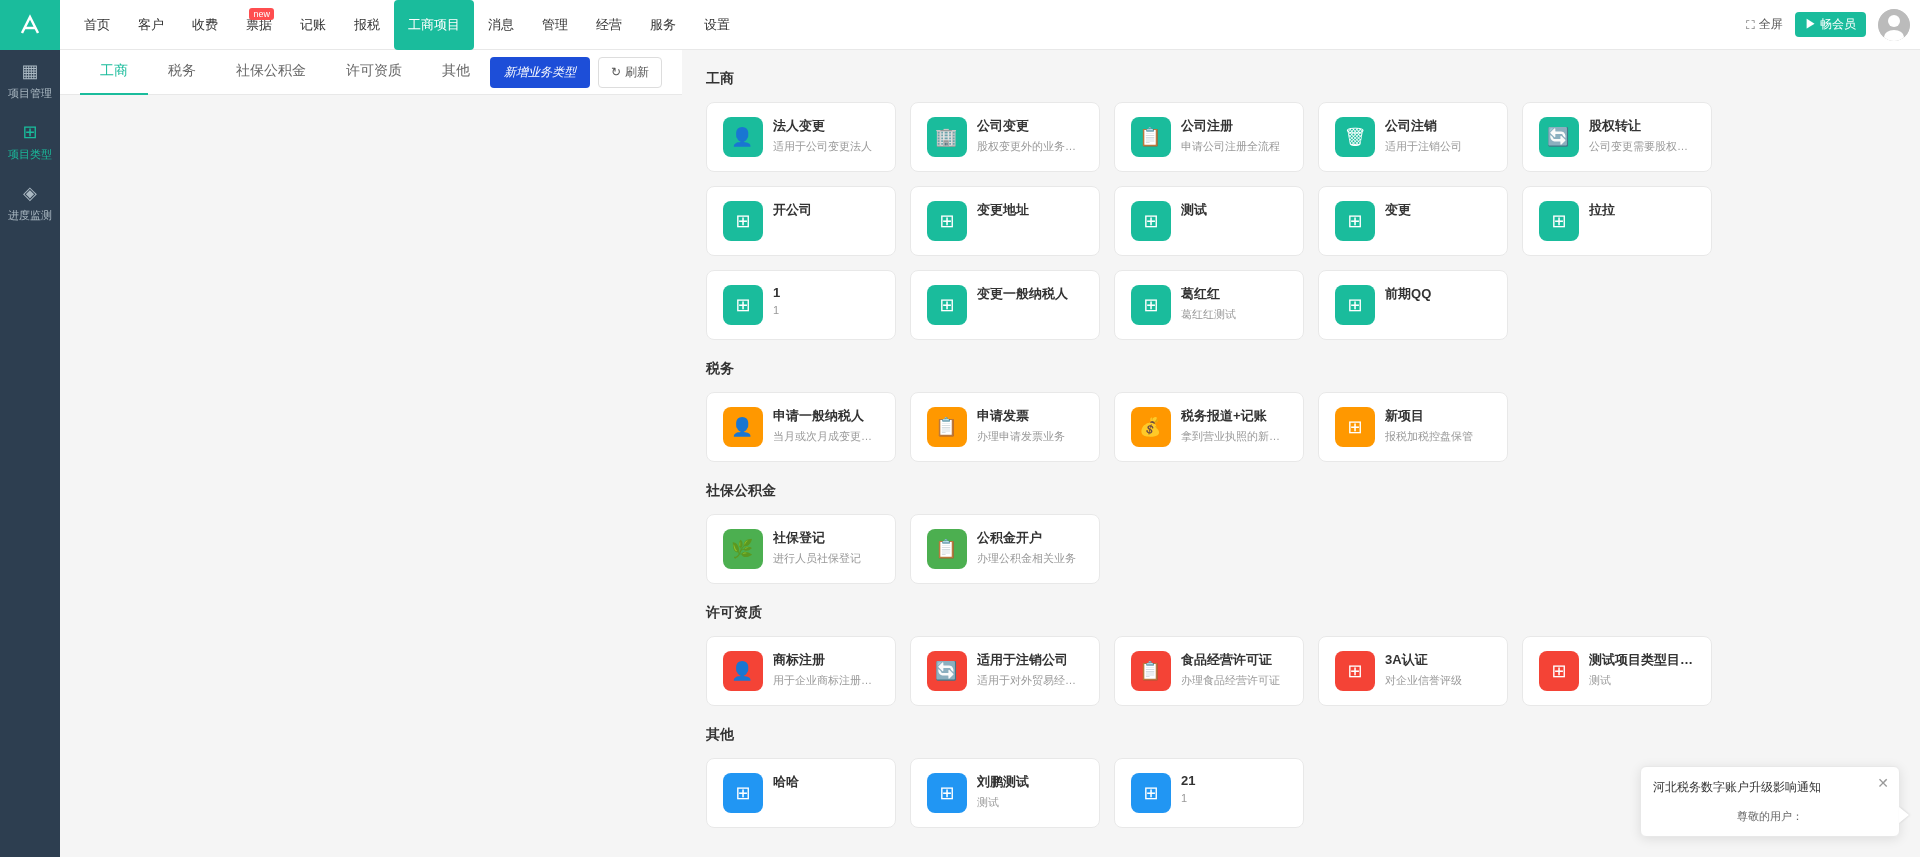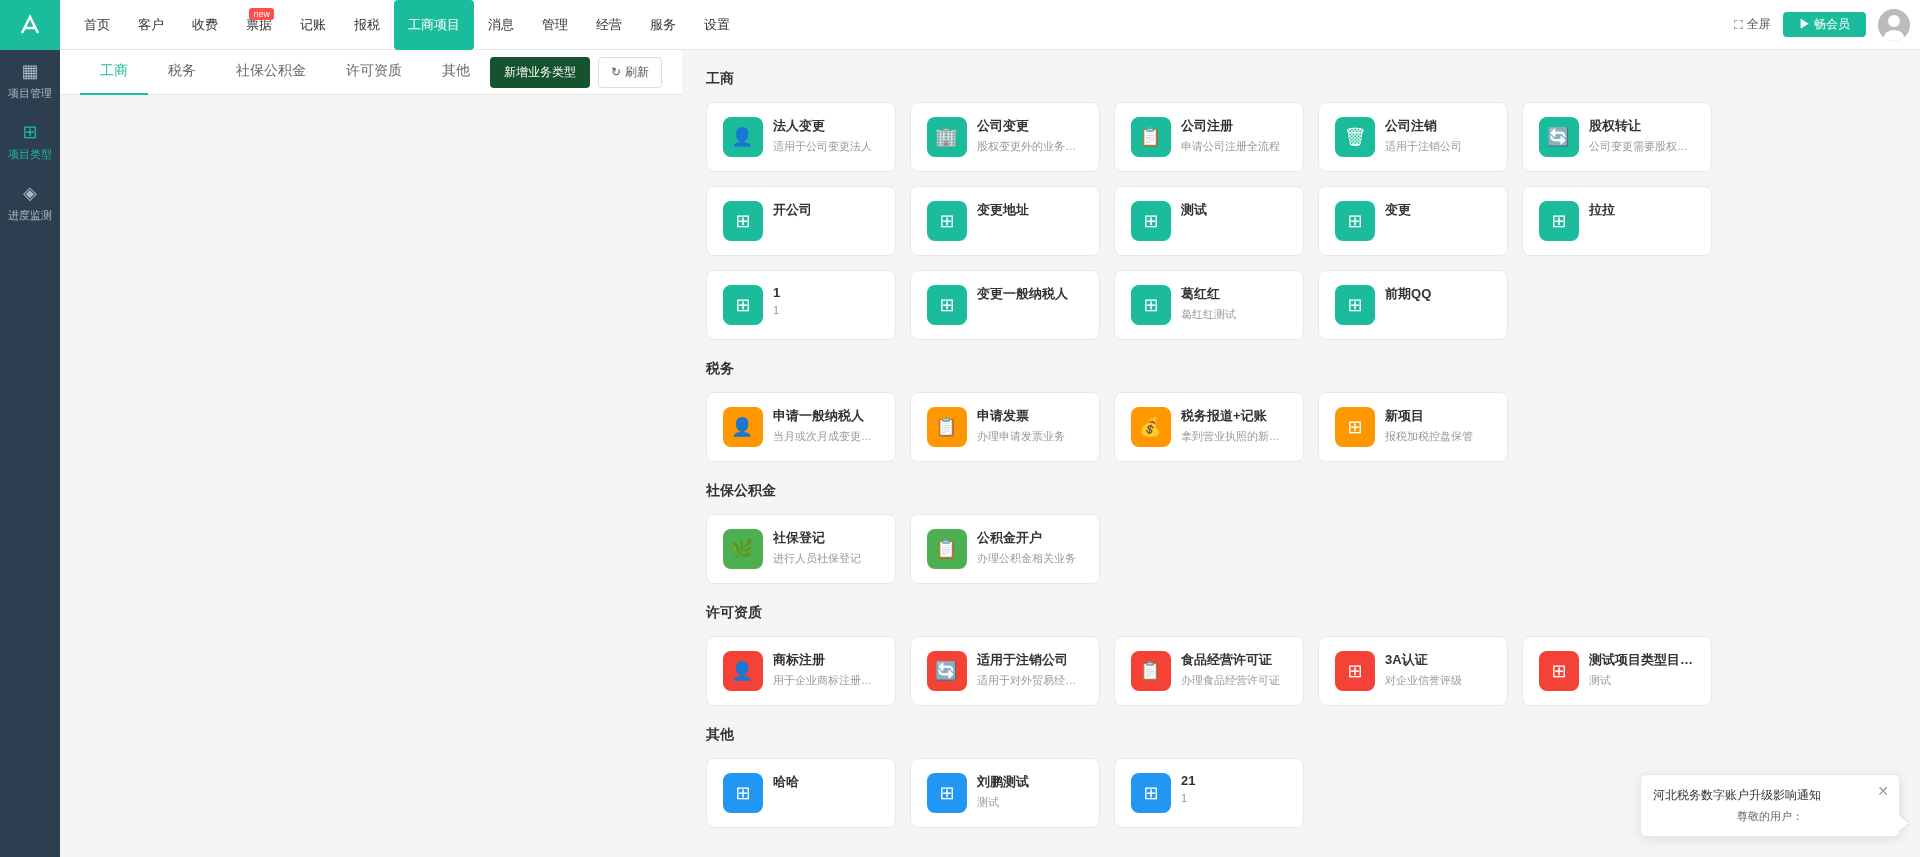--- a/index.html
+++ b/index.html
@@ -95,21 +95,21 @@
       display: flex;
       align-items: center;
       gap: 4px;
       cursor: pointer;
       color: #555;
       font-size: 12px;
     }
     .vip-btn {
       background: #1abc9c;
       color: #fff;
-      padding: 4px 16px;
+      padding: 4px 10px;
       border-radius: 4px;
       font-size: 12px;
       cursor: pointer;
     }
     .avatar {
       width: 32px;
       height: 32px;
       border-radius: 50%;
       background: #ccc;
       display: flex;
@@ -150,27 +150,28 @@
     .tab-item.active {
       color: #1abc9c;
       border-bottom: 2px solid #1abc9c;
     }
     .tab-bar-right {
       margin-left: auto;
       display: flex;
       gap: 8px;
     }
     .btn-add-type {
-      background: #14532d;
+      background: #1d4ed8;
       color: #fff;
       border: none;
       padding: 6px 14px;
       border-radius: 4px;
       cursor: pointer;
       font-size: 12px;
+      font-style: italic;
     }
     .btn-refresh {
       background: #fff;
       color: #555;
       border: 1px solid #ddd;
       padding: 6px 12px;
       border-radius: 4px;
       cursor: pointer;
       font-size: 12px;
       display: flex;
@@ -267,21 +268,21 @@
       position: absolute;
       top: 8px;
       right: 10px;
       cursor: pointer;
       color: #999;
       font-size: 14px;
     }
     .notification-title {
       font-size: 12px;
       color: #333;
-      margin-bottom: 4px;
+      margin-bottom: 12px;
       padding-right: 16px;
     }
     .notification-text {
       font-size: 11px;
       color: #666;
       line-height: 1.5;
       text-align: center;
     }
     .notification-arrow {
       position: absolute;

